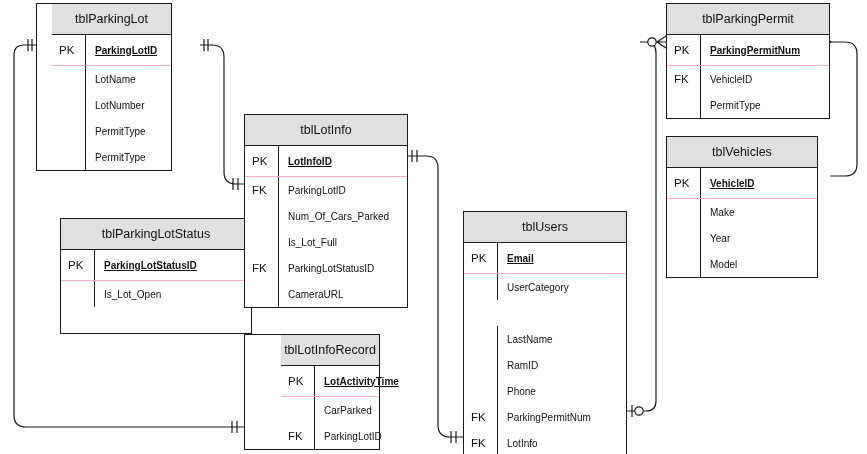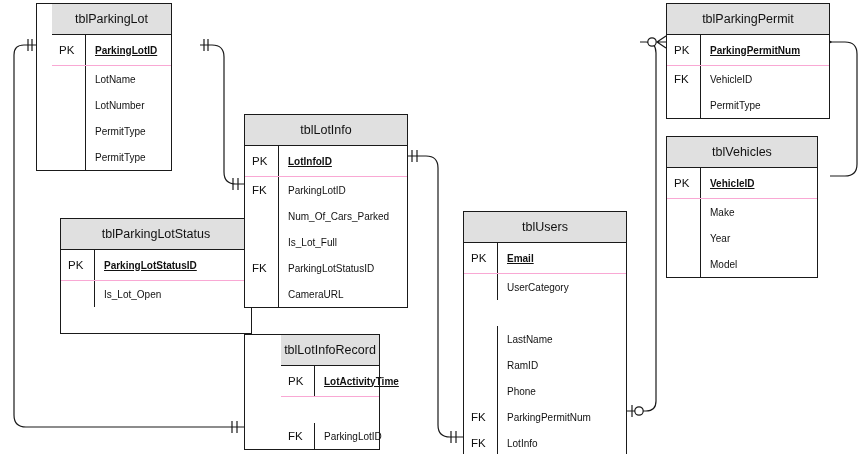--- a/index.html
+++ b/index.html
@@ -215,20 +215,23 @@
         <div class="ent-title">tblLotInfoRecord</div>
         <div class="ent-rows">
           <div class="row pkrow">
             <div class="keycell">PK</div>
             <div class="namecell">
               <span>LotActivityTime</span>
             </div>
           </div>
           <div class="row">
             <div class="keycell"></div>
+            <div class="namecell">
+              <span>CarParked</span>
+            </div>
           </div>
           <div class="row">
             <div class="keycell">FK</div>
             <div class="namecell">
               <span>ParkingLotID</span>
             </div>
           </div>
         </div>
       </div>
       <div class="entity" style="left: 463px; top: 211px; width: 164px;">

